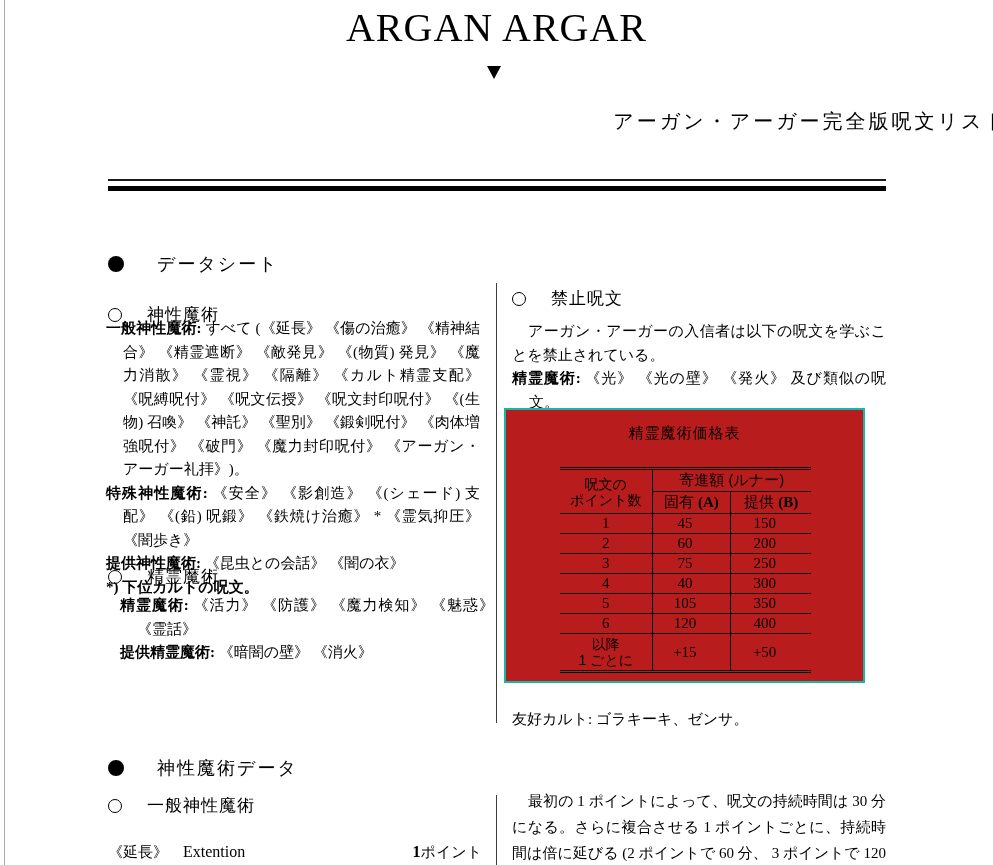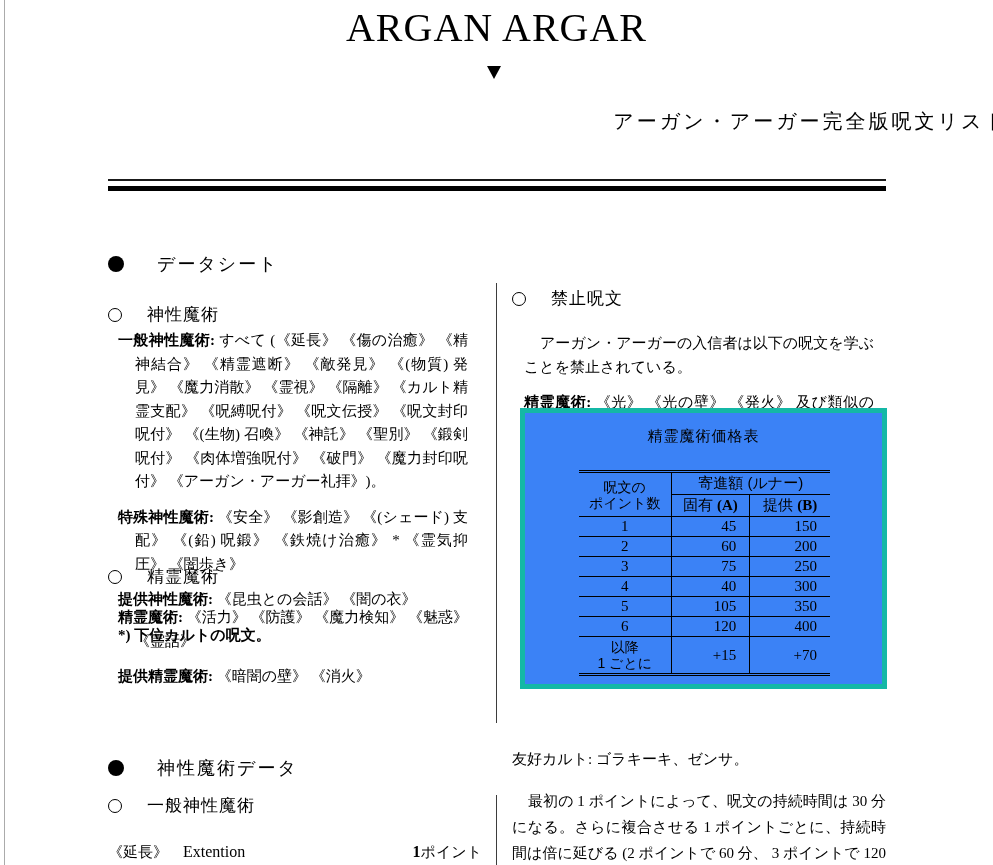--- a/index.html
+++ b/index.html
@@ -24,36 +24,36 @@
 
   
   .sec{display:flex;align-items:center;font-family:"Liberation Sans", sans-serif;}
   .sec .dot{width:16px;height:16px;background:#000;border-radius:50%;flex:0 0 auto;}
   .sec .ring{width:12px;height:12px;border:1.5px solid #000;border-radius:50%;flex:0 0 auto;}
   .sec .t1{margin-left:33px;font-size:18px;letter-spacing:2px;}
   .sec .t2{margin-left:25px;font-size:17px;letter-spacing:1px;}
 
   
   .body-col{font-size:15px;line-height:23.5px;text-align:justify;}
-  .body-col p{margin:12px;}
+  .body-col p{margin:0;}
   .hang{padding-left:17px;text-indent:-17px;}
   .indent1{text-indent:16px;}
   .fnote{margin-left:17px;font-weight:bold;}
   b.lbl{font-weight:bold;}
   .serif{font-family:"Liberation Serif", serif;}
 
   
-  .tbox{left:520px;top:408px;width:357px;height:271px;border:5px solid #14b8a6;background:#3b82f6;}
+  .tbox{left:504px;top:408px;width:357px;height:271px;border:2px solid #14b8a6;background:#b91c1c;}
   .tbox-title{position:absolute;left:0;top:14px;width:100%;text-align:center;
               font-size:15px;letter-spacing:1px;font-family:"Liberation Sans", sans-serif;}
   table.price{position:absolute;left:54px;top:57px;width:251px;border-collapse:collapse;
               border-top:3px double #000;border-bottom:3px double #000;
               font-size:15px;}
   table.price td{padding:0;text-align:center;font-family:"Liberation Sans", sans-serif;}
-  table.price td.num{text-align:right;padding-right:13px;font-family:"Liberation Serif", serif;}
+  table.price td.num{text-align:center;padding-right:13px;font-family:"Liberation Serif", serif;}
   table.price td.c1n{font-family:"Liberation Serif", serif;}
   td.vline{border-left:1px solid #000;}
   tr.hr1 td{height:21px;}
   tr.hr2 td{height:21px;}
   td.spanhead{border-bottom:1px solid #000;}
   tr.dr td{border-top:1px solid #000;height:19px;}
   tr.lastr td{border-top:1px solid #000;height:36px;}
   .two-line span{display:block;line-height:16px;font-size:14px;}
   .w1{width:92px;} .w2{width:78px;} .w3{width:80px;}
 
@@ -95,21 +95,21 @@
     <p class="hang"><b class="lbl">特殊神性魔術:</b><span> 《安全》 《影創造》 《(シェード) 支配》 《(鉛) 呪鍛》 《鉄焼け治癒》 * 《霊気抑圧》 《闇歩き》</span></p>
     <p class="hang"><b class="lbl">提供神性魔術:</b><span> 《昆虫との会話》 《闇の衣》</span></p>
     <p class="fnote">*) 下位カルトの呪文。</p>
   </div>
 
   <div class="abs sec" style="left:108px;top:565px;">
     <span class="ring"></span>
     <span class="t2">精霊魔術</span>
   </div>
 
-  <div class="abs body-col" style="left:106px;top:594px;width:374px;">
+  <div class="abs body-col" style="left:120px;top:594px;width:374px;">
     <p class="hang"><b class="lbl">精霊魔術:</b><span> 《活力》 《防護》 《魔力検知》 《魅惑》 《霊話》</span></p>
     <p class="hang"><b class="lbl">提供精霊魔術:</b><span> 《暗闇の壁》 《消火》</span></p>
   </div>
 
   <div class="abs sec" style="left:108px;top:756px;">
     <span class="dot"></span>
     <span class="t1">神性魔術データ</span>
   </div>
 
   <div class="abs sec" style="left:108px;top:794px;">
@@ -177,23 +177,23 @@
         <td class="c1n">6</td>
         <td class="vline num">120</td>
         <td class="vline num">400</td>
       </tr>
       <tr class="lastr">
         <td class="two-line">
           <span>以降</span>
           <span>1 ごとに</span>
         </td>
         <td class="vline num">+15</td>
-        <td class="vline num">+70</td>
+        <td class="vline num">+50</td>
       </tr>
     </tbody>
       </table>
   </div>
 
-  <div class="abs body-col" style="left:512px;top:708px;width:374px;margin-top:40px;">友好カルト: ゴラキーキ、ゼンサ。</div>
+  <div class="abs body-col" style="left:512px;top:708px;width:374px;">友好カルト: ゴラキーキ、ゼンサ。</div>
 
   <div class="abs body-col indent1" style="left:512px;top:788px;width:374px;line-height:26px;">最初の 1 ポイントによって、呪文の持続時間は 30 分になる。さらに複合させる 1 ポイントごとに、持続時間は倍に延びる (2 ポイントで 60 分、 3 ポイントで 120 分……)。</div>
 
 </div>
 
 </body></html>

